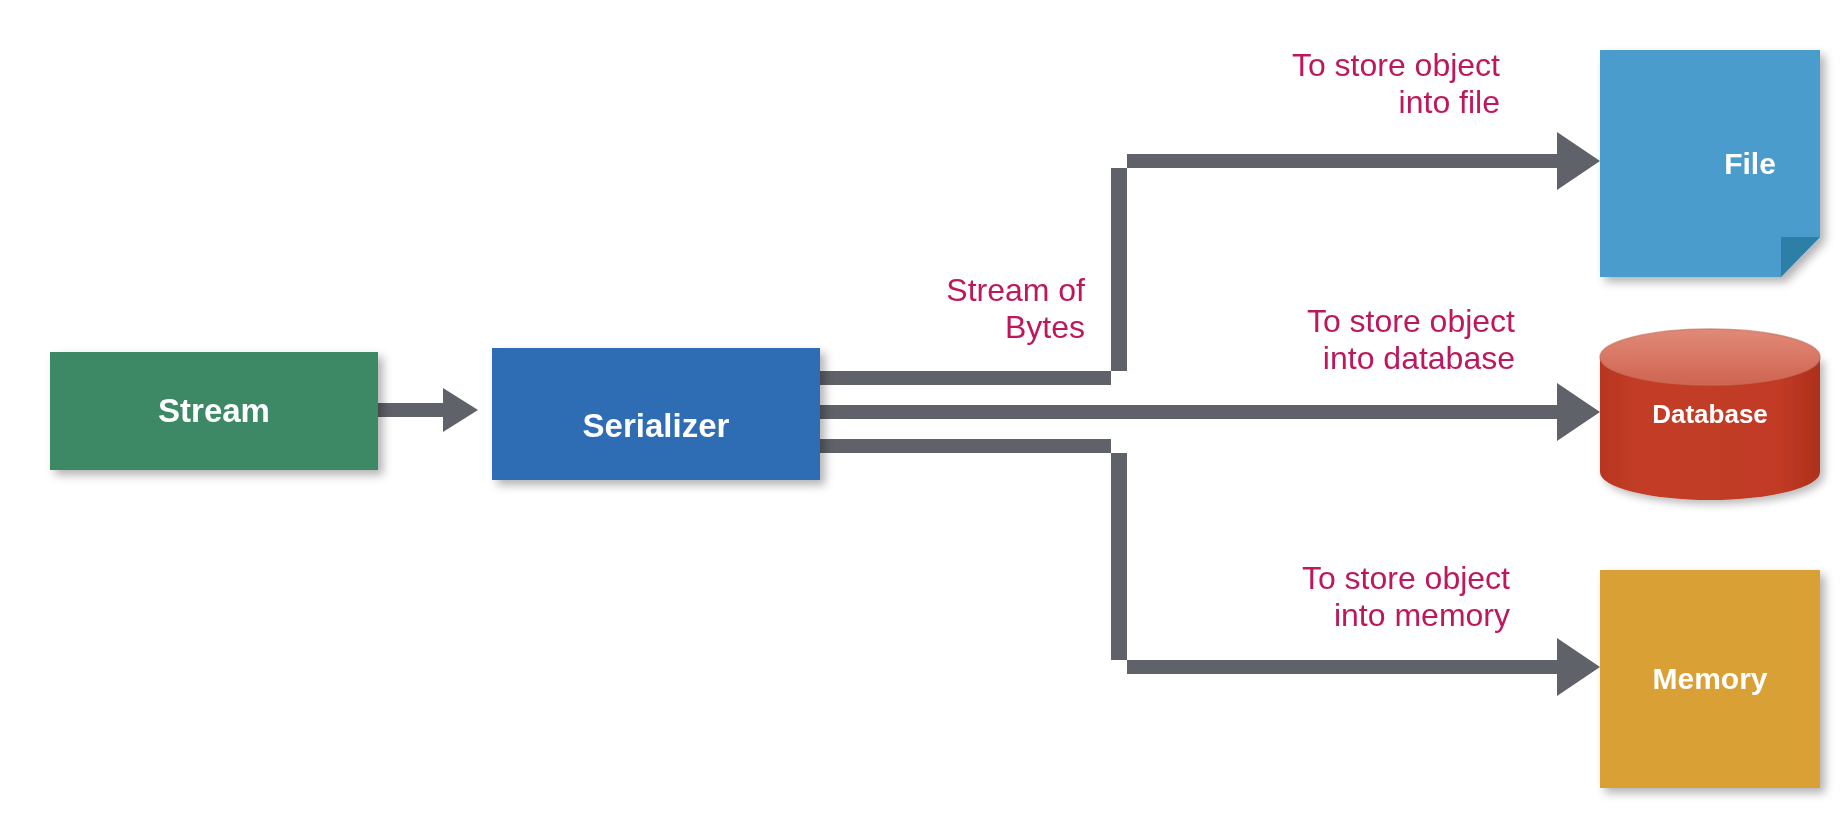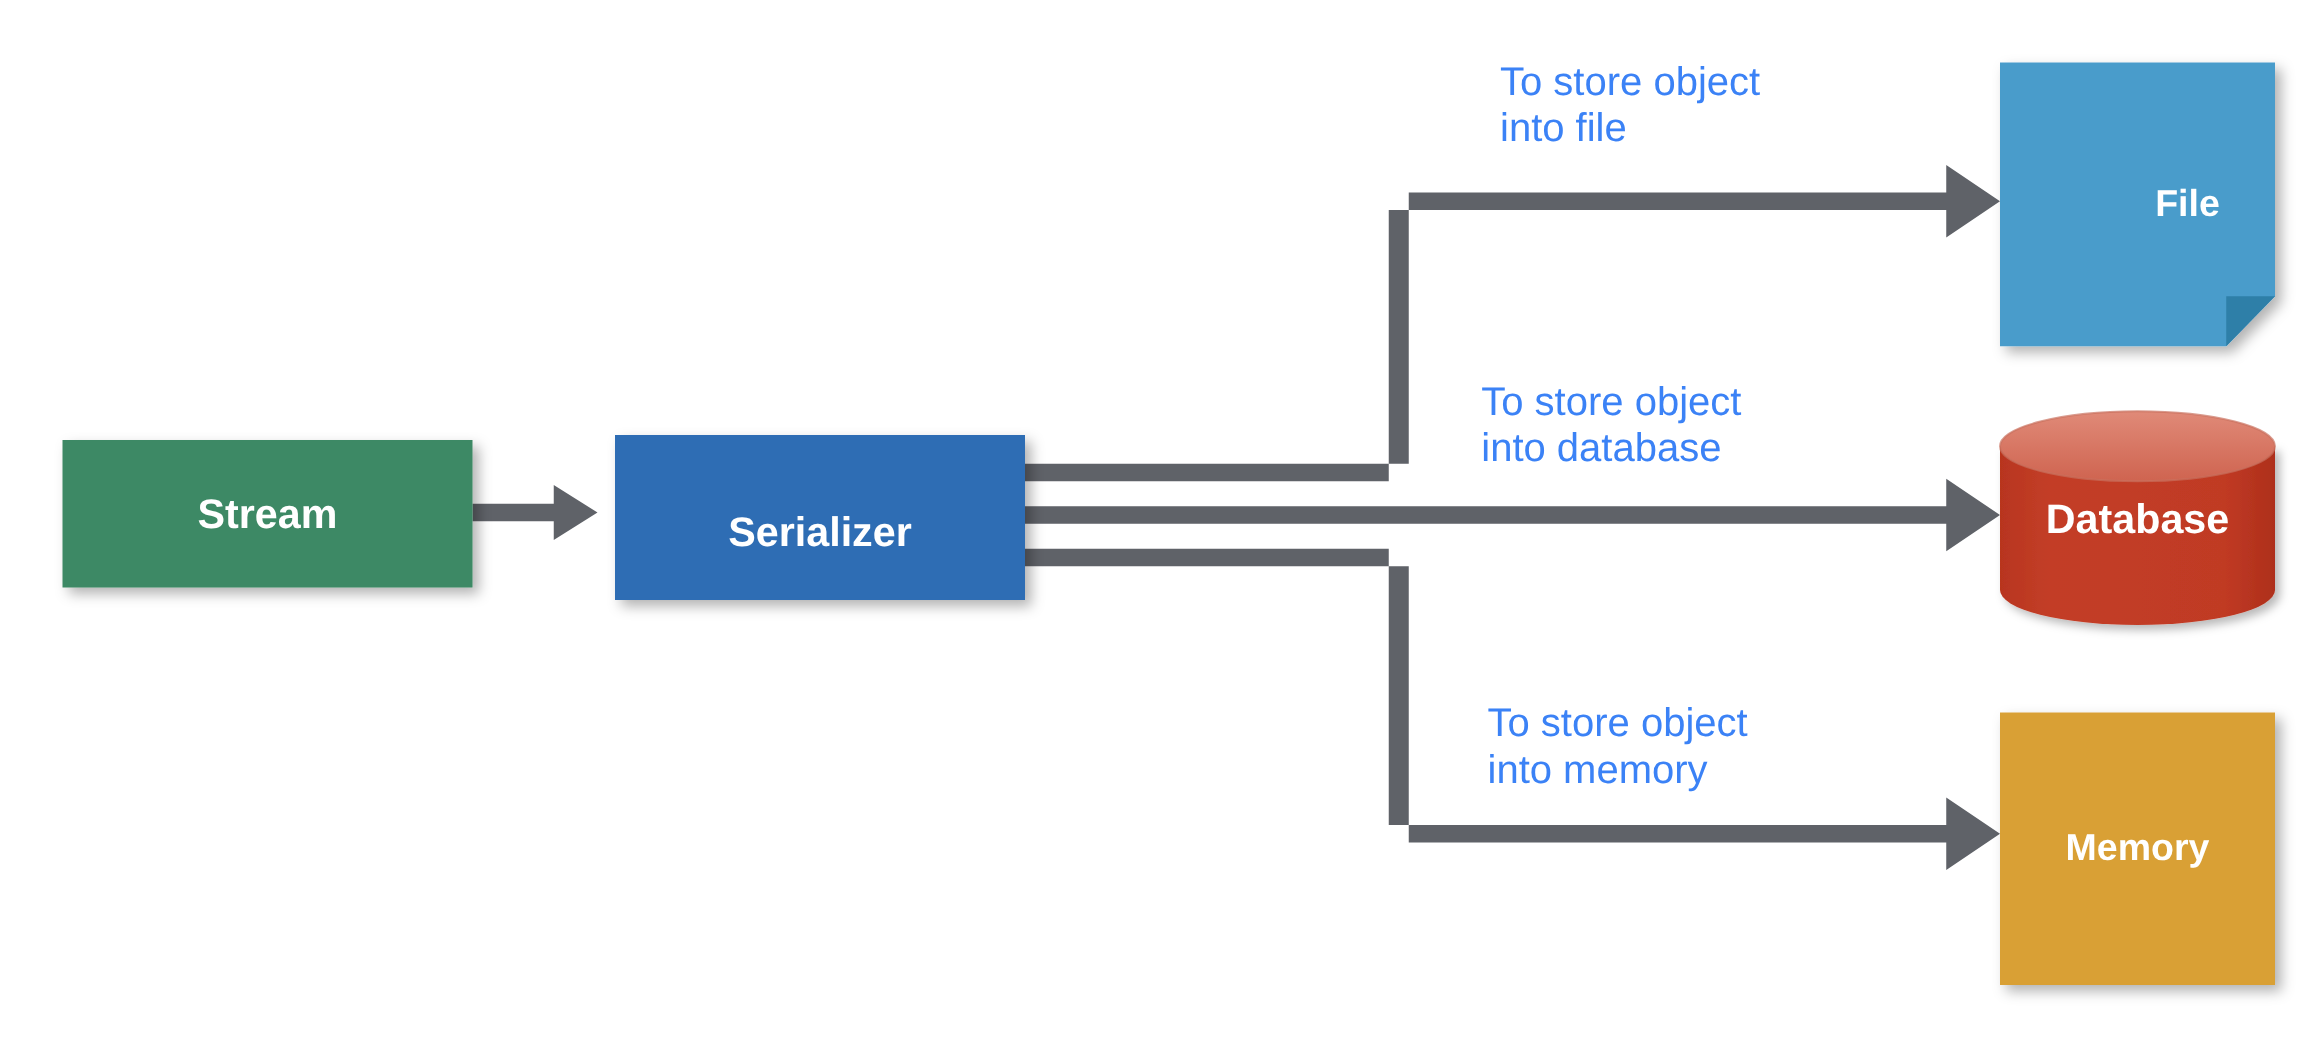--- a/index.html
+++ b/index.html
@@ -30,24 +30,24 @@
     align-items: center;
     justify-content: center;
     color: #ffffff;
     font-weight: bold;
     font-family: "Liberation Sans", sans-serif;
     pointer-events: none;
     white-space: nowrap;
   }
   .edge-label {
     position: absolute;
-    color: #3b82f6;
+    color: #be185d;
     font-family: "Liberation Sans", sans-serif;
     font-weight: normal;
-    text-align: left;
+    text-align: right;
     line-height: 1.16;
     white-space: pre-line;
   }
 </style>
 </head>
 <body>
 
 <div id="canvas">
 
   <svg class="layer" viewBox="0 0 1844 840">
@@ -116,24 +116,26 @@
       <rect x="1600" y="570" width="220" height="218" fill="#D9A036" filter="url(#boxShadow)"></rect>
     </g>
   </svg>
 
   <div class="node-label" style="left:50px; top:352px; width:328px; height:118px; font-size:33px;">Stream</div>
 
   <div class="node-label" style="left:492px; top:348px; width:328px; height:156px; font-size:33px;">Serializer</div>
 
   <div class="node-label" style="left:1600px; top:50px; width:220px; height:227px; font-size:30px;padding-left:40px;">File</div>
 
-  <div class="node-label" style="left:1600px; top:357px; width:220px; height:115px; font-size:33px;">Database</div>
+  <div class="node-label" style="left:1600px; top:357px; width:220px; height:115px; font-size:26px;">Database</div>
 
   <div class="node-label" style="left:1600px; top:570px; width:220px; height:218px; font-size:30px;">Memory</div>
 
+  <div class="edge-label" style="left:835px; top:272px; width:250px; font-size:32px;">Stream of
+Bytes</div>
 
   <div class="edge-label" style="left:1200px; top:47px; width:300px; font-size:32px;">To store object
 into file</div>
 
   <div class="edge-label" style="left:1185px; top:303px; width:330px; font-size:32px;">To store object
 into database</div>
 
   <div class="edge-label" style="left:1190px; top:560px; width:320px; font-size:32px;">To store object
 into memory</div>
 

